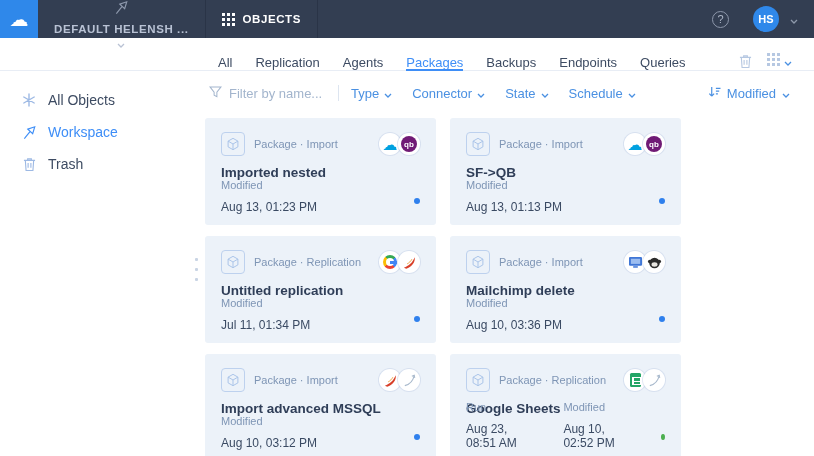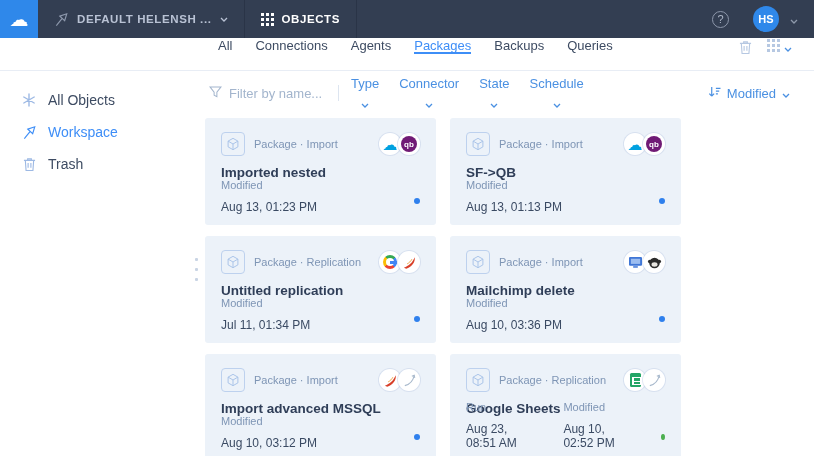--- a/index.html
+++ b/index.html
@@ -5,32 +5,32 @@
   * { margin:0; padding:0; box-sizing:border-box; }
   html,body { background:#fff; }
   body { font-family:"Liberation Sans", sans-serif; }
   .app { position:relative; width:814px; height:456px; overflow:hidden; background:#fff; }
 
   
   .topbar { display:flex; align-items:stretch; height:38px; background:#333e52; color:#c3cbdb; }
   .logo { width:38px; height:38px; background:#2f88ea; display:flex; align-items:center; justify-content:center; color:#fff; font-size:19px; flex:0 0 auto; cursor:pointer; }
   .tb-section { display:flex; align-items:center; gap:8px; padding:0 16px; border-right:1px solid #2a3447; font-size:11.5px; letter-spacing:.6px; font-weight:bold; cursor:pointer; white-space:nowrap; }
   .tb-section svg { display:block; }
-  .tb-ws { color:#b9c2d4; }
+  .tb-ws { color:#b9c2d4;flex-direction:column; }
   .tb-objects { color:#ffffff; }
   .tb-new { color:#c3cbdb; }
   .tb-spacer { flex:1; }
   .tb-right { display:flex; align-items:center; gap:14px; padding-right:16px; }
   .help-circle { width:17px; height:17px; border:1px solid #8d97ab; border-radius:50%; color:#aeb7c8; font-size:11px; display:flex; align-items:center; justify-content:center; cursor:pointer; }
   .avatar-wrap { display:flex; align-items:center; gap:11px; cursor:pointer;margin-left:10px; }
   .avatar { width:26px; height:26px; border-radius:50%; background:#2f88ea; color:#fff; font-size:11px; font-weight:bold; display:flex; align-items:center; justify-content:center; }
   .chev { color:inherit; }
 
   
-  .subbar { display:flex; align-items:flex-start; height:33px; background:#fff; border-bottom:1px solid #e8edf5; padding-left:218px; }
+  .subbar { display:flex; align-items:flex-end; height:33px; background:#fff; border-bottom:1px solid #e8edf5; padding-left:218px; }
   .tabs { display:flex; gap:23px; align-items:stretch; }
   .tab { display:flex; align-items:center; font-size:13px; color:#3d4b62; cursor:pointer; position:relative; }
   .tab.active { color:#3e8ef7; }
   .tab.active::after { content:""; position:absolute; left:0; right:0; bottom:-1px; height:2px; background:#3e8ef7; }
   .subbar-right { margin-left:auto; display:flex; align-items:center; gap:15px; padding-right:22px; color:#b6c8e2; }
   .subbar-right .icon-btn { cursor:pointer; display:flex; align-items:center; gap:4px; }
   .subbar-right .chev { color:#4a90e2; }
 
   
   .content { display:flex; height:385px; }
@@ -42,21 +42,21 @@
   .drag-handle { position:absolute; right:2px; top:187px; display:flex; flex-direction:column; gap:7px; cursor:col-resize; }
   .drag-handle i { width:3px; height:3px; background:#c9d4e4; border-radius:1px; display:block; }
 
   .main { flex:1; padding-top:9px; }
   .filterbar { display:flex; align-items:center; height:26px; padding-left:9px; padding-right:24px; }
   .filter-input-wrap { display:flex; align-items:center; gap:7px; color:#a3b5cd; }
   .filter-input-wrap input { border:none; outline:none; font-family:"Liberation Sans",sans-serif; font-size:13px; width:105px; color:#3d4b62; background:transparent; }
   .filter-input-wrap input::placeholder { color:#a3b5cd; }
   .v-div { width:1px; height:16px; background:#dde5f0; margin:0 12px 0 4px; }
   .dropdowns { display:flex; gap:20px; }
-  .dd { display:flex; align-items:center; gap:5px; font-size:13px; color:#4a90e2; cursor:pointer;flex-direction:column; }
+  .dd { display:flex; align-items:center; gap:5px; font-size:13px; color:#4a90e2; cursor:pointer; }
   .sortctl { margin-left:auto; display:flex; align-items:center; gap:6px; font-size:13px; color:#4a90e2; cursor:pointer; }
 
   
   .cards { margin:12px 0 0 5px; display:grid; grid-template-columns:repeat(2,231px); gap:11px 14px; }
   .card { width:231px; height:107px; background:#ecf2f9; border-radius:3px; padding:14px 16px 12px; cursor:pointer; position:relative; }
   .card-head { display:flex; align-items:center; }
   .pkg-badge { width:24px; height:24px; border:1px solid #bdd1ee; border-radius:4px; display:flex; align-items:center; justify-content:center; color:#a8c3e8; background:transparent; }
   .type-label { font-size:11px; color:#7e95b5; margin-left:9px; }
   .conn-icons { margin-left:auto; display:flex; }
   .conn { width:22px; height:22px; border-radius:50%; background:#fff; box-shadow:0 0 0 1px rgba(190,205,228,.45); display:flex; align-items:center; justify-content:center; overflow:hidden; }
@@ -131,24 +131,25 @@
               <path d="M1 1l3 3 3-3" fill="none" stroke="currentColor" stroke-width="1.3"></path>
             </svg>
         </span>
       </div>
     </div>
   </div>
 
   <div class="subbar">
     <div class="tabs" id="tabs">
         <div class="tab">All</div>
-        <div class="tab">Connections</div>
+        <div class="tab">Replication</div>
         <div class="tab">Agents</div>
         <div class="tab active">Packages</div>
         <div class="tab">Backups</div>
+        <div class="tab">Endpoints</div>
         <div class="tab">Queries</div>
       </div>
     <div class="subbar-right">
       <span class="icon-btn">
         <svg width="13" height="15" viewBox="0 0 14 16" fill="none" stroke="#b6c8e2" stroke-width="1.2">
           <path d="M1 3.5h12M5 3.5V2h4v1.5M2.5 3.5l.8 11h7.4l.8-11M5.5 6.5v5M8.5 6.5v5"></path>
         </svg>
       </span>
       <span class="icon-btn">
         <span>

